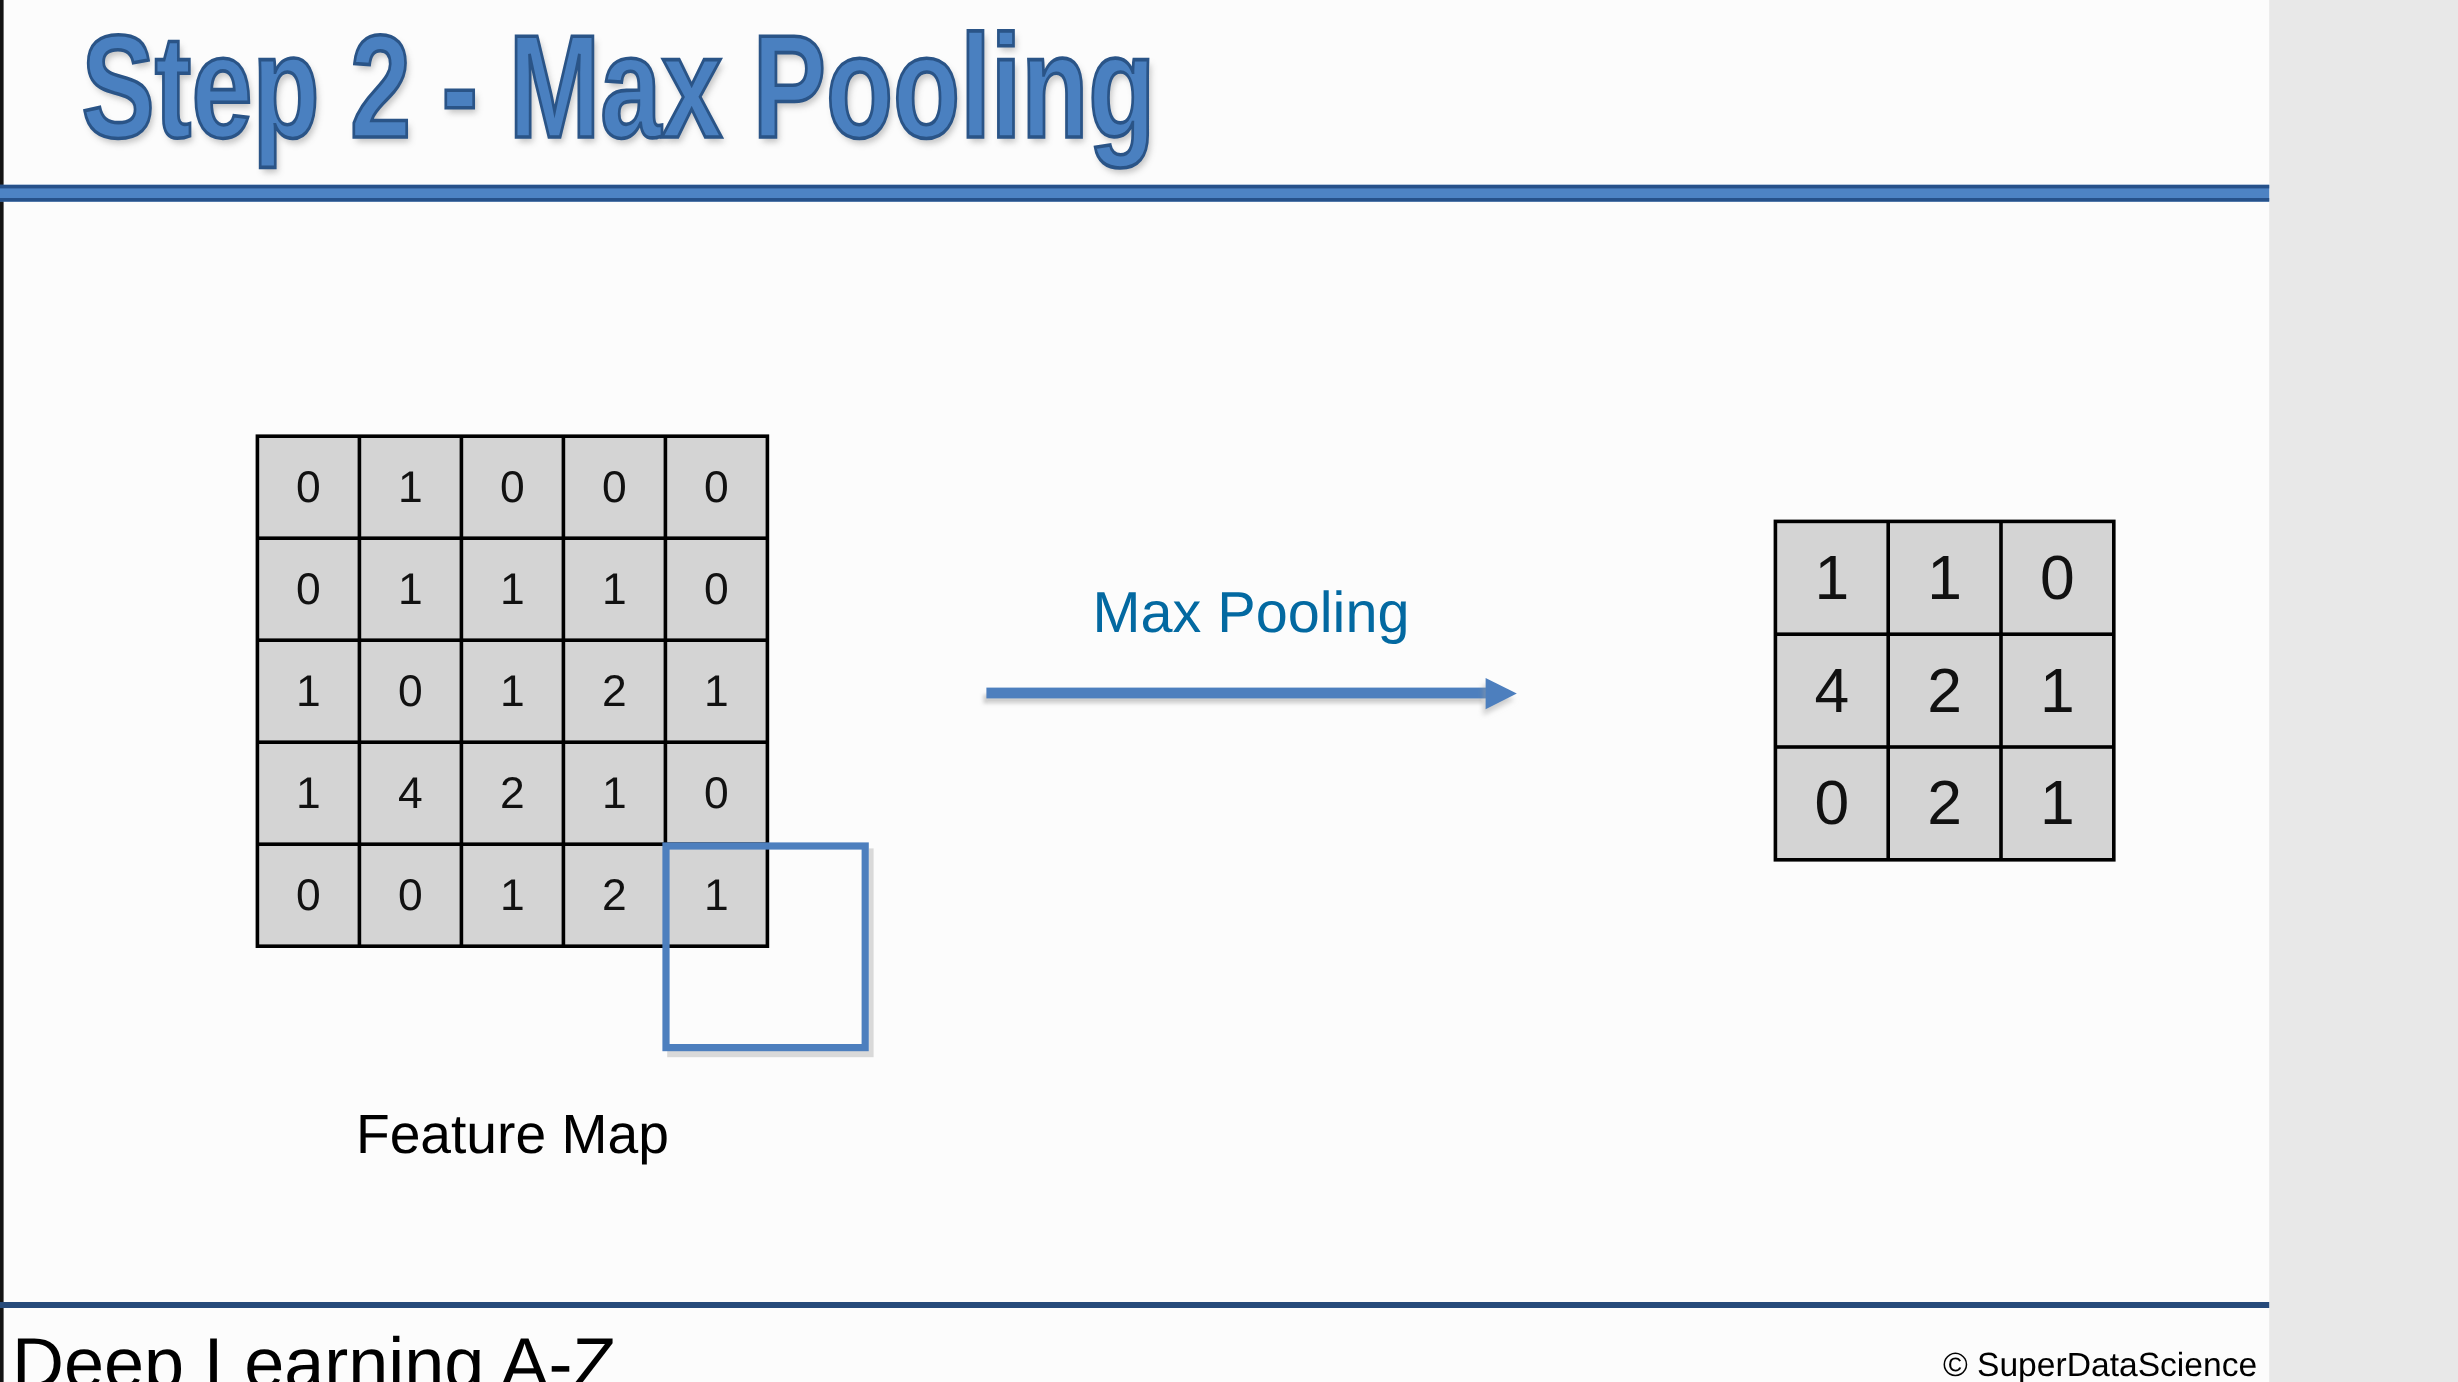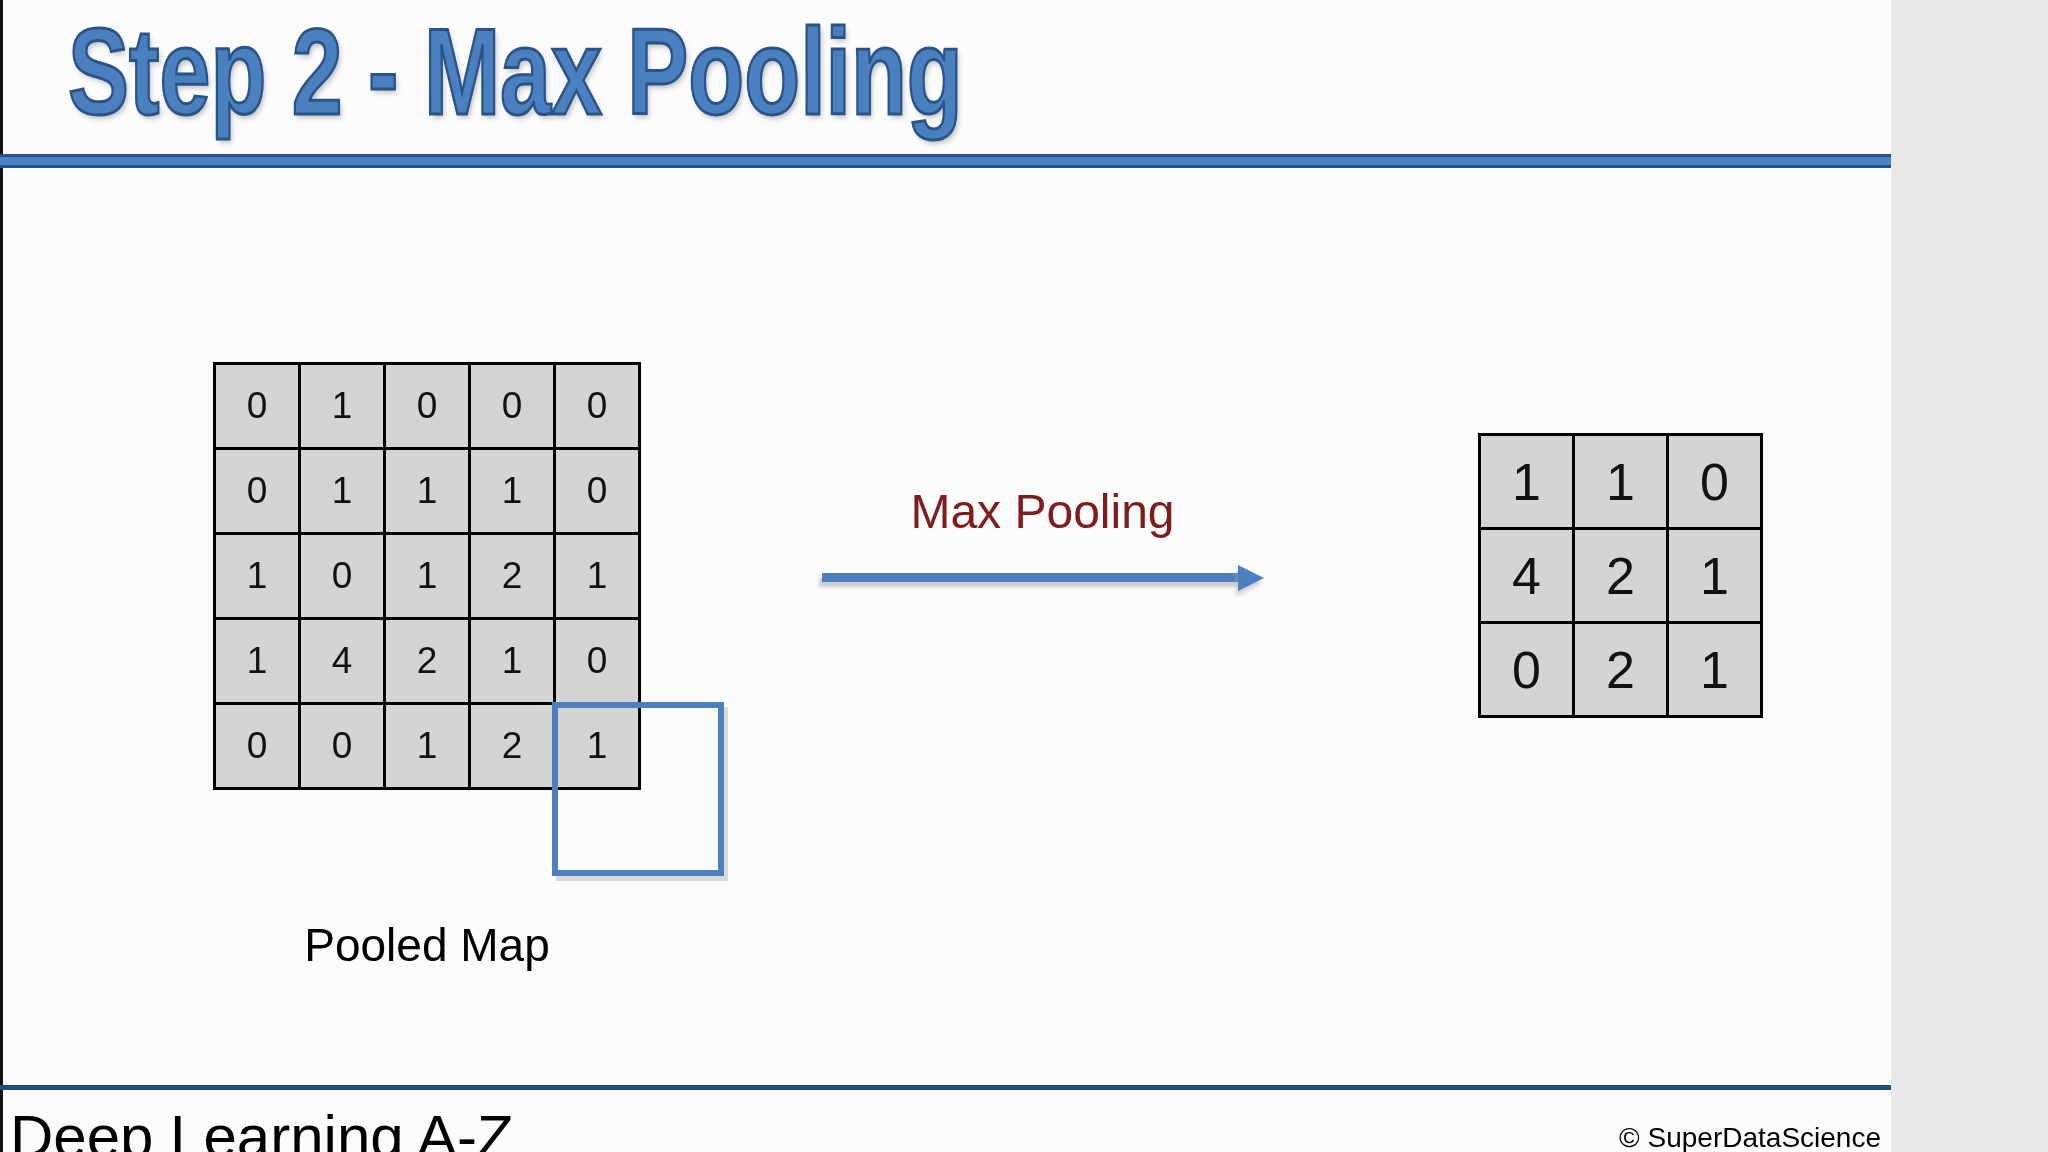--- a/index.html
+++ b/index.html
@@ -45,21 +45,21 @@
   
   .pool-window {
     position:absolute; left:552px; top:702px; width:172px; height:174px;
     border:6px solid #4d7fbe; box-sizing:border-box;
     box-shadow:4px 5px 0 rgba(175,175,175,0.45);
     background:transparent;
   }
   
   .arrow-label {
     position:absolute; left:820px; top:484px; width:445px;
-    text-align:center; font-size:48px; color:#7f1d1d;
+    text-align:center; font-size:48px; color:#0369a1;
   }
   .arrow-line {
     position:absolute; left:822px; top:573px; width:418px; height:9px;
     background:#4d7fbe;
     box-shadow:-3px 5px 3px rgba(160,160,160,0.5);
   }
   .arrow-head {
     position:absolute; left:1238px; top:565px; width:0; height:0;
     border-left:26px solid #4d7fbe;
     border-top:13px solid transparent;
@@ -111,21 +111,21 @@
       <div class="cell">0</div>
       <div class="cell">0</div>
       <div class="cell">0</div>
       <div class="cell">1</div>
       <div class="cell">2</div>
       <div class="cell">1</div>
     </div>
 
   <div class="pool-window"></div>
 
-  <div class="map-label feature-label">Pooled Map</div>
+  <div class="map-label feature-label">Feature Map</div>
 
   <div class="arrow-label">Max Pooling</div>
   <div class="arrow-line"></div>
   <div class="arrow-head"></div>
 
   <div class="grid pooled-grid">
       <div class="cell">1</div>
       <div class="cell">1</div>
       <div class="cell">0</div>
       <div class="cell">4</div>

